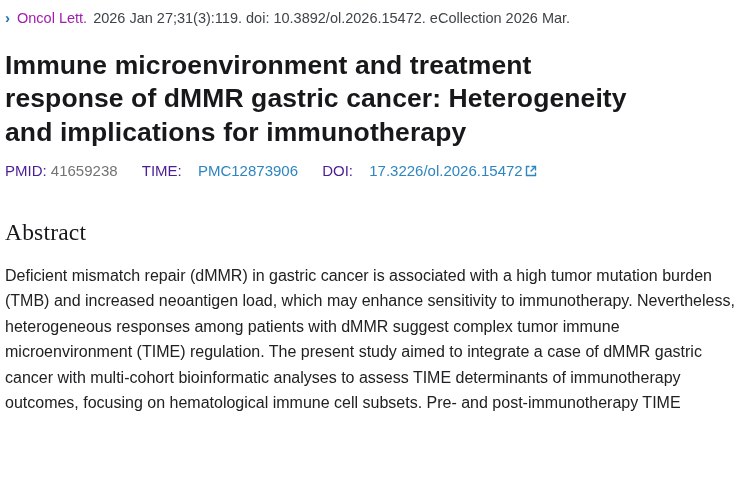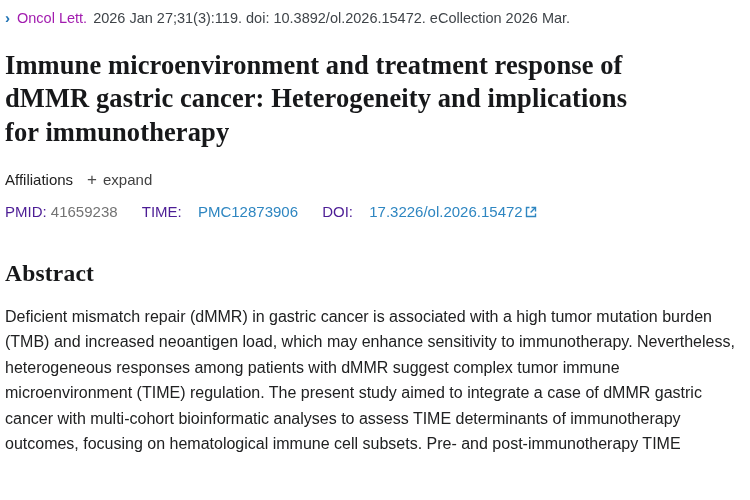--- a/index.html
+++ b/index.html
@@ -31,21 +31,21 @@
   .journal-link {
     color: #a21caf;
     text-decoration: none;
     margin-right: 6px;
     cursor: pointer;
   }
   .citation-details { color: #3f4449; }
 
   
   .article-title {
-    font-family: Liberation Serif, serif;
+    font-family: Liberation Sans, sans-serif;
     font-weight: 700;
     font-size: 26.5px;
     line-height: 1.26;
     color: #17181a;
     margin: 21px 0 0 0;
     max-width: 650px;
     letter-spacing: 0.1px;
   }
 
   
@@ -120,21 +120,21 @@
     width: 12px;
     height: 12px;
     margin-left: 2px;
     vertical-align: -1px;
   }
   .ext-icon svg { display: block; }
 
   
   .abstract-heading {
     font-family: "Liberation Serif", serif;
-    font-weight: 700;
+    font-weight: 400;
     font-size: 23.5px;
     color: #17181a;
     margin: 40px 0 0 0;
     letter-spacing: 0.2px;
   }
   .abstract-text {
     margin: 17px 0 0 0;
     font-size: 16px;
     line-height: 25.5px;
     color: #202122;
@@ -148,27 +148,20 @@
 
   <div class="citation">
     <span class="chevron">›</span>
     <a class="journal-link">Oncol Lett.</a>
     <span class="citation-details">2026 Jan 27;31(3):119. doi: 10.3892/ol.2026.15472. eCollection 2026 Mar.</span>
   </div>
 
   <h1 class="article-title">Immune microenvironment and treatment response of dMMR gastric cancer: Heterogeneity and implications for immunotherapy</h1>
 
 
-  <div class="affiliations-row">
-    <span>Affiliations</span>
-    <button class="expand-btn">
-      <span class="plus-icon">+</span>
-      <span>expand</span>
-    </button>
-  </div>
 
   <div class="ids-row">
     <span class="id-group">
       <span class="id-label">PMID:</span>
       <span class="id-value">41659238</span>
     </span>
     <span class="id-group">
       <span class="id-label">TIME:</span>
       <a class="id-link">PMC12873906</a>
     </span>

